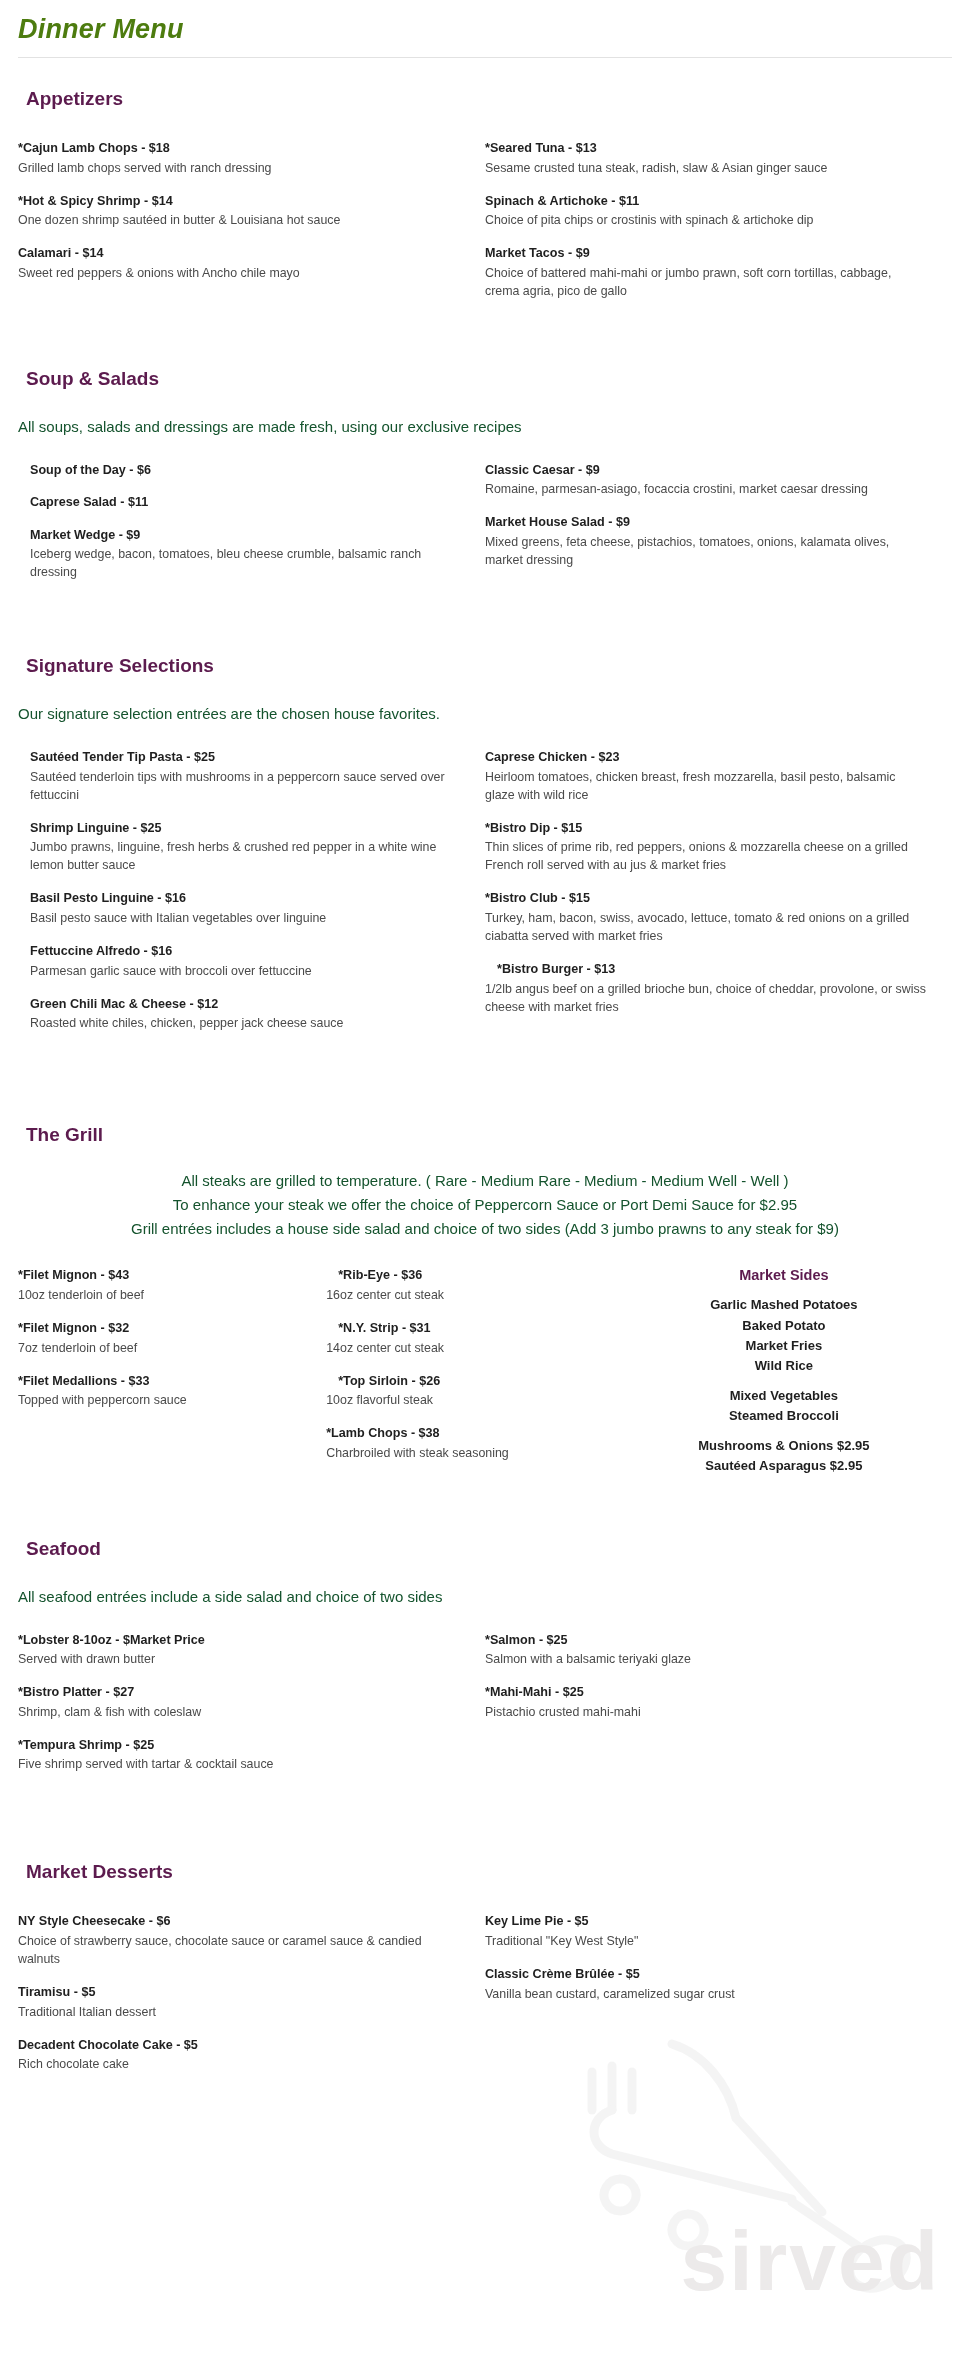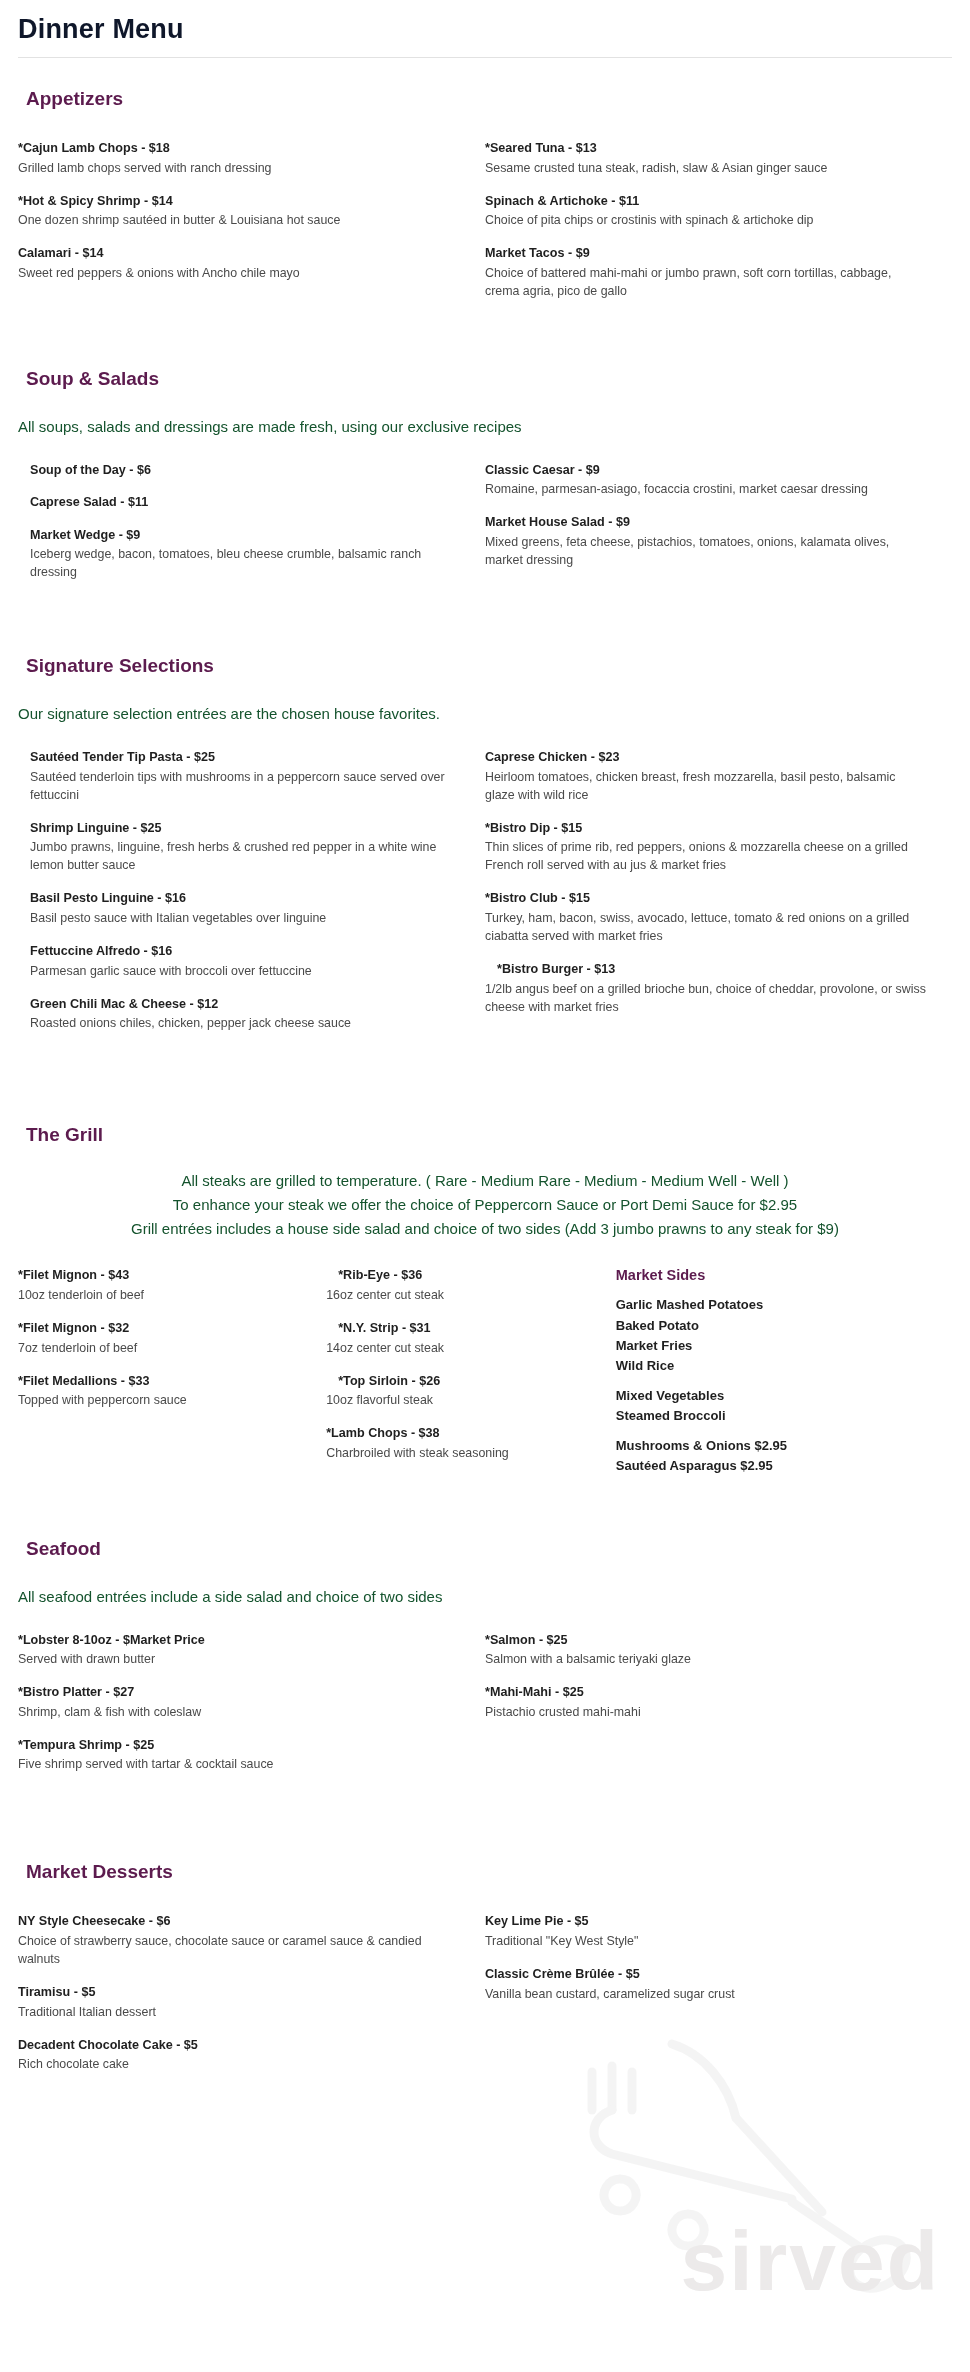--- a/index.html
+++ b/index.html
@@ -21,24 +21,25 @@
     box-sizing: border-box;
     overflow: hidden;
   }
   .inner {
     padding: 0 18px 0 18px;
   }
   
   .doc-title {
     font-size: 27px;
     font-weight: bold;
-    color: #0f172a;
+    color: #4d7c0f;
     letter-spacing: .2px;
     padding: 14px 0 12px 0;
     margin: 0 0 0 0;
+    font-style: italic;
   }
   .title-rule {
     border-bottom: 1px solid #e2e2e2;
     margin: 0 0 0 0;
   }
   
   .section {
     margin: 0;
   }
   .sec-title {
@@ -58,21 +59,21 @@
 
   .cols {
     display: flex;
     gap: 0;
     padding-top: 22px;
   }
   .col { box-sizing: border-box; }
   .col-2 { width: 50%; padding-right: 24px; }
   .col-grill-1 { width: 33%; padding-right: 18px; }
   .col-grill-2 { width: 31%; padding-right: 18px; }
-  .col-grill-3 { width: 36%; }
+  .col-grill-3 { width: 36%; text-align: center; }
 
   .item { margin-bottom: 15px; }
   .item-name {
     font-size: 12.6px;
     font-weight: bold;
     color: #1f1f1f;
     line-height: 1.4;
     margin-bottom: 2px;
   }
   .item-desc {
@@ -208,21 +209,21 @@
           <div class="item">
             <div class="item-name">Basil Pesto Linguine - $16</div>
             <div class="item-desc">Basil pesto sauce with Italian vegetables over linguine</div>
           </div>
           <div class="item">
             <div class="item-name">Fettuccine Alfredo - $16</div>
             <div class="item-desc">Parmesan garlic sauce with broccoli over fettuccine</div>
           </div>
           <div class="item">
             <div class="item-name">Green Chili Mac &amp; Cheese - $12</div>
-            <div class="item-desc">Roasted onions chiles, chicken, pepper jack cheese sauce</div>
+            <div class="item-desc">Roasted white chiles, chicken, pepper jack cheese sauce</div>
           </div>
         </div>
         <div class="col col-2">
           <div class="item">
             <div class="item-name">Caprese Chicken - $23</div>
             <div class="item-desc">Heirloom tomatoes, chicken breast, fresh mozzarella, basil pesto, balsamic glaze with wild rice</div>
           </div>
           <div class="item">
             <div class="item-name">*Bistro Dip - $15</div>
             <div class="item-desc">Thin slices of prime rib, red peppers, onions &amp; mozzarella cheese on a grilled French roll served with au jus &amp; market fries</div>

